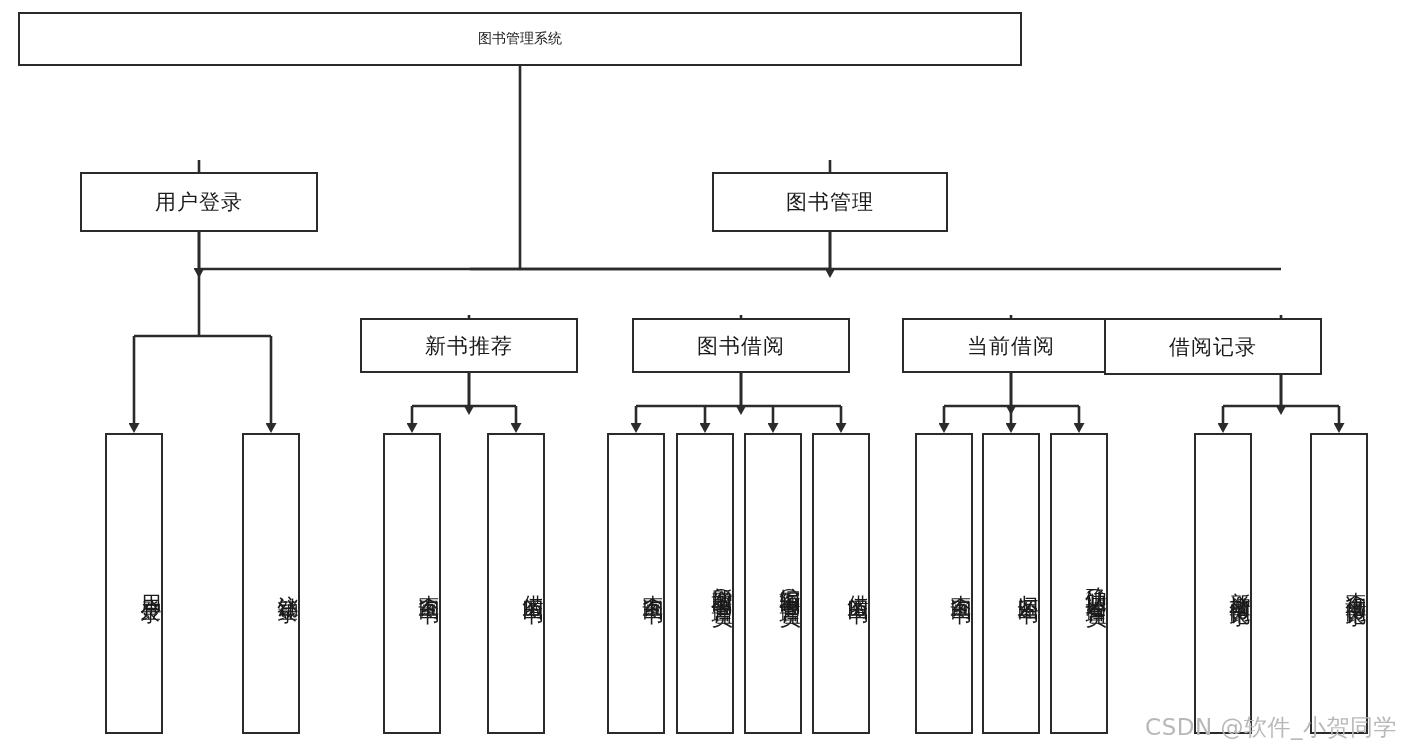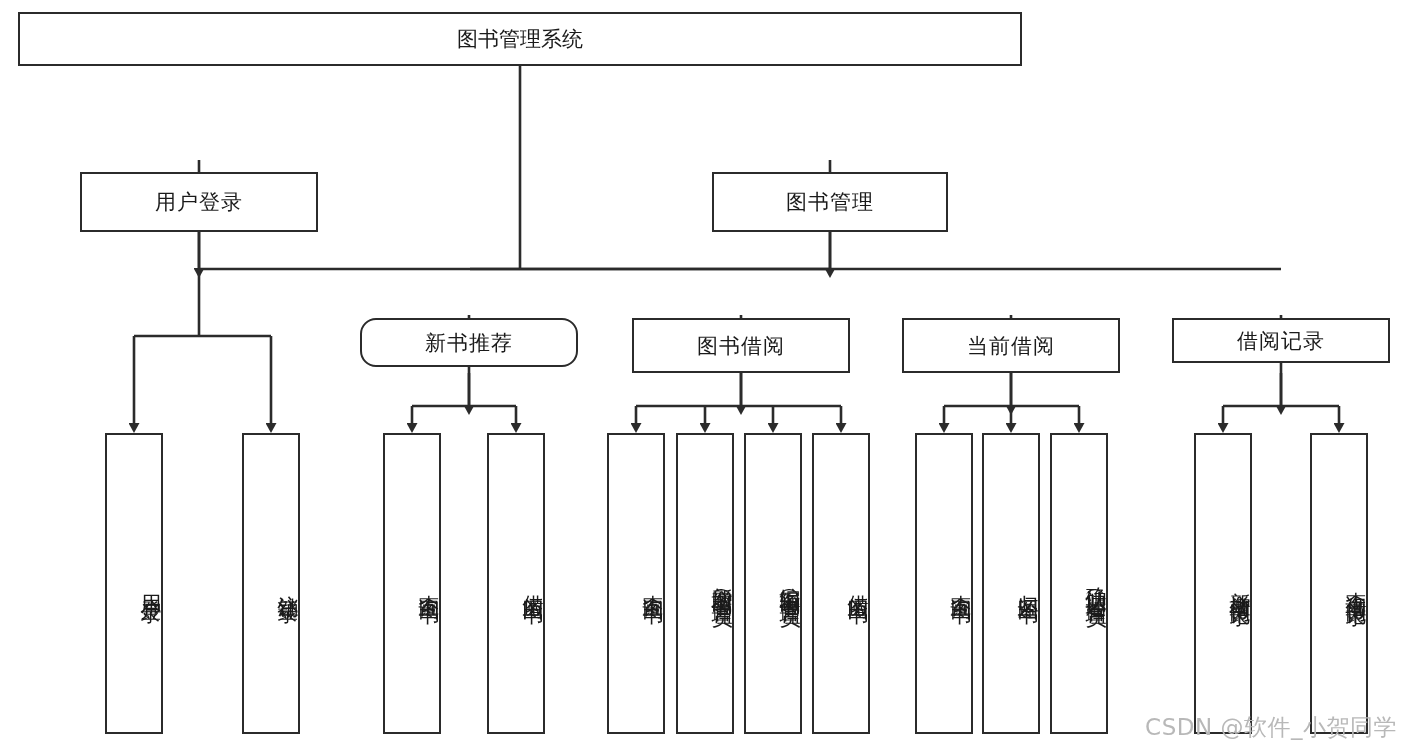--- a/index.html
+++ b/index.html
@@ -30,21 +30,21 @@
     display:flex;
     align-items:center;
     justify-content:center;
     color:#1a1a1a;
   }
   .node.horiz{
     font-size:21px;
     letter-spacing:1px;
   }
   .node.root{
-    font-size:21px;
+    font-size:14px;
   }
   .node.leaf{
     writing-mode:vertical-rl;
     text-orientation:upright;
     font-size:21px;
     letter-spacing:3px;
     padding-top:6px;
     padding-bottom:6px;
     align-items:flex-start;
     justify-content:center;
@@ -146,30 +146,30 @@
     <span>图书管理系统</span>
   </div>
 
   <div class="node horiz" style="left:80px; top:172px; width:238px; height:60px;">
     <span>用户登录</span>
   </div>
   <div class="node horiz" style="left:712px; top:172px; width:236px; height:60px;text-align:right;">
     <span>图书管理</span>
   </div>
 
-  <div class="node horiz" style="left:360px; top:318px; width:218px; height:49px;border-radius:16px;">
+  <div class="node horiz" style="left:360px; top:318px; width:218px; height:55px;">
     <span>新书推荐</span>
   </div>
   <div class="node horiz" style="left:632px; top:318px; width:218px; height:55px;">
     <span>图书借阅</span>
   </div>
   <div class="node horiz" style="left:902px; top:318px; width:218px; height:55px;">
     <span>当前借阅</span>
   </div>
-  <div class="node horiz" style="left:1172px; top:318px; width:218px; height:45px;">
+  <div class="node horiz" style="left:1104px; top:318px; width:218px; height:57px;">
     <span>借阅记录</span>
   </div>
 
   <div class="node leaf" style="left:105px; top:433px; width:58px; height:301px;">
     <span class="vtext">用户登录</span>
   </div>
   <div class="node leaf" style="left:242px; top:433px; width:58px; height:301px;">
     <span class="vtext">注销登录</span>
   </div>
 

